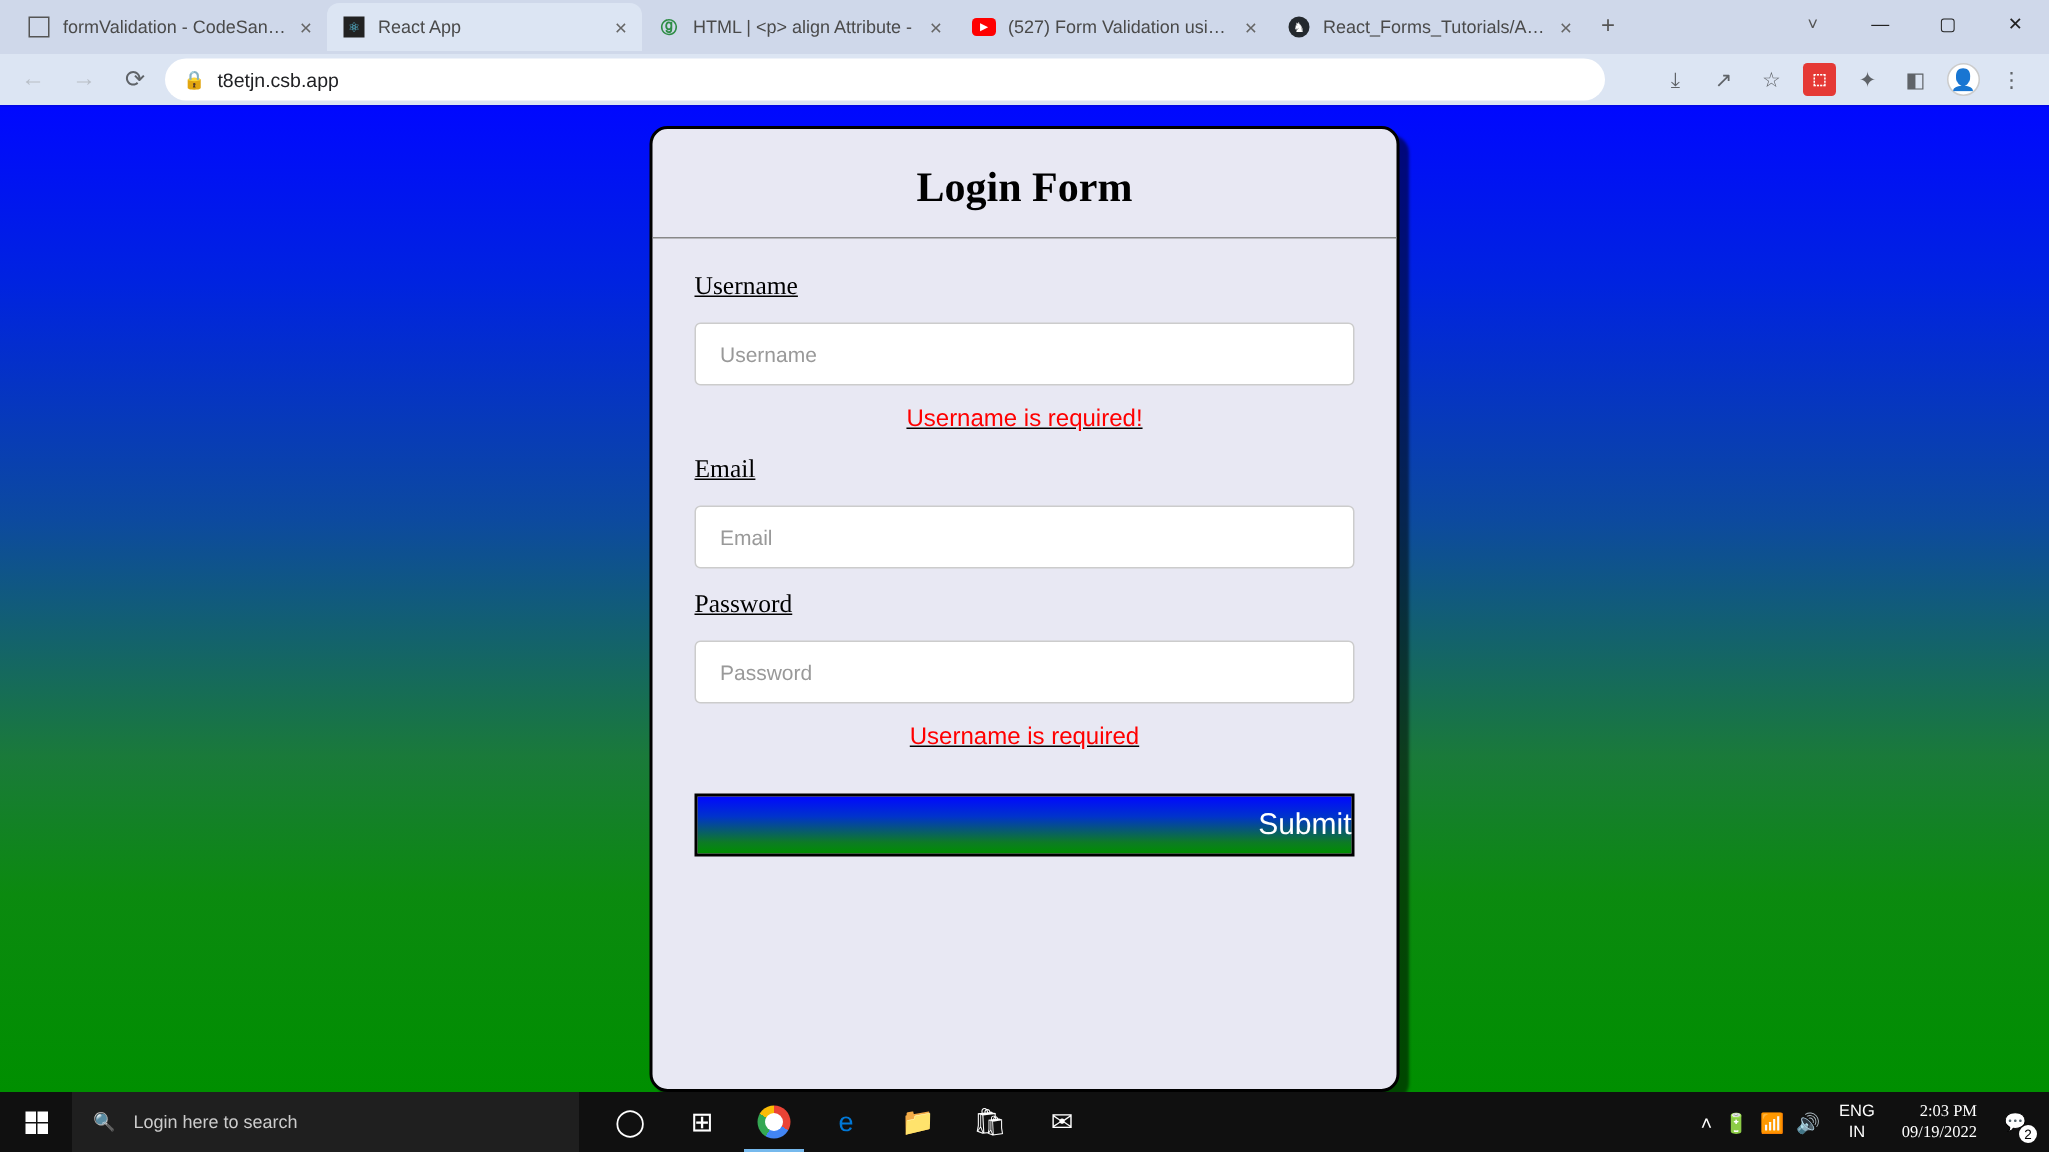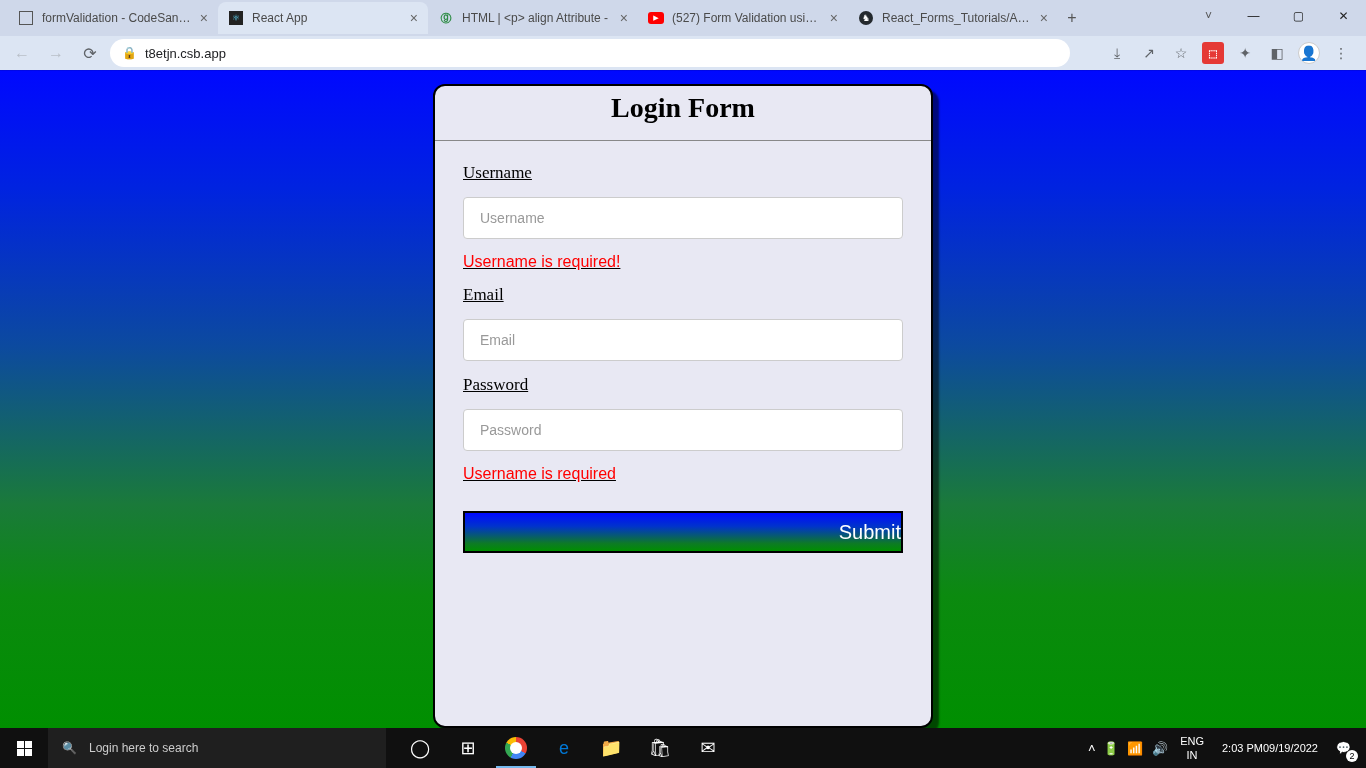--- a/index.html
+++ b/index.html
@@ -26,44 +26,44 @@
   .toolbar-right { display: flex; align-items: center; gap: 10px; margin-left: auto; padding-right: 6px; }
   .toolbar-icon { width: 22px; height: 22px; display: flex; align-items: center; justify-content: center; color: #5f6368; font-size: 14px; cursor: pointer; }
   .ext-red { background: #e53935; color: #fff; border-radius: 3px; font-size: 10px; font-weight: bold; }
   .avatar { width: 22px; height: 22px; border-radius: 50%; background: #fff; border: 1px solid #ccc; display:flex; align-items:center; justify-content:center; font-size:14px; }
   
   
   .viewport { position: relative; width: 100%; height: 658px; background: linear-gradient(to bottom, #0008ff 0%, #0023e0 18%, #0c4a9f 42%, #1a7a3a 66%, #0b8a0f 80%, #008f00 100%); display: flex; justify-content: center; padding-top: 14px; }
   .viewport::before { content:""; position:absolute; top:0; left:0; right:0; height:1px; background:rgba(0,0,0,0.1); }
   
   .form-card { width: 500px; background: #e8e8f3; border: 2px solid #000; border-radius: 12px; box-shadow: 6px 6px 2px rgba(0,0,0,0.5); overflow: hidden; font-family: Georgia, 'Times New Roman', serif; }
-  .form-header { text-align: center; padding: 6px 0 16px; border-bottom: 1px solid #888; }
+  .form-header { text-align: center; padding: 24px 0 16px; border-bottom: 1px solid #888; }
   .form-header h1 { font-size: 28px; font-weight: bold; color: #000; }
   .form-body { padding: 22px 28px 22px; text-decoration: underline; }
   .form-group { margin-bottom: 14px; }
   .form-label { font-size: 17px; color: #000; display: block; margin-bottom: 14px; }
   .form-input { width: 100%; height: 42px; border: 1px solid #ccc; border-radius: 4px; padding: 0 16px; font-size: 14px; font-family: Arial, sans-serif; color: #333; background: #fff; }
   .form-input::placeholder { color: #999; }
-  .error-msg { text-align: left; color: #ff0000; font-family: Arial, sans-serif; font-size: 16px; margin-top: 14px; }
+  .error-msg { text-align: center; color: #ff0000; font-family: Arial, sans-serif; font-size: 16px; margin-top: 14px; }
   .submit-btn { width: 100%; height: 42px; border: 2px solid #000; background: linear-gradient(to bottom, #0008ff 0%, #0033cc 35%, #0d7a26 80%, #008f00 100%); color: #fff; font-size: 20px; font-family: Arial, sans-serif; cursor: pointer; margin-top: 14px; text-align: right; }
   
   
   .taskbar { position: absolute; bottom: 0; left: 0; right: 0; height: 40px; background: #101010; display: flex; align-items: center; color: #fff; font-size: 12px; }
   .start-btn { width: 48px; height: 40px; display: flex; align-items: center; justify-content: center; cursor: pointer; }
   .win-logo { display: grid; grid-template-columns: 7px 7px; grid-template-rows: 7px 7px; gap: 1px; }
   .win-logo span { background: #fff; }
   .search-box { display: flex; align-items: center; background: #1f1f1f; height: 40px; width: 338px; padding: 0 14px; color: #ccc; gap: 12px; cursor: text; }
   .task-icons { display: flex; align-items: center; margin-left: 10px; gap: 0; }
   .task-icon { width: 48px; height: 40px; display: flex; align-items: center; justify-content: center; font-size: 18px; cursor: pointer; position: relative; }
   .task-icon.active::after { content:""; position:absolute; bottom:0; left:4px; right:4px; height:2px; background:#76b9ed; }
   .chrome-icon { width:22px; height:22px; border-radius:50%; background: conic-gradient(#ea4335 0 120deg, #4285f4 120deg 210deg, #34a853 210deg 300deg, #fbbc05 300deg 360deg); position:relative; }
   .chrome-icon::after { content:""; position:absolute; top:5px; left:5px; width:12px; height:12px; border-radius:50%; background:#fff; }
   .systray { margin-left: auto; display: flex; align-items: center; gap: 8px; padding-right: 10px; }
   .tray-icon { font-size: 13px; color: #fff; cursor: pointer; }
-  .clock { display: flex; flex-direction: row; align-items: flex-end; font-size: 11px; line-height: 14px; padding: 0 6px; }
+  .clock { display: flex; flex-direction: column; align-items: flex-end; font-size: 11px; line-height: 14px; padding: 0 6px; font-family: Liberation Serif, serif; }
   .lang { display: flex; flex-direction: column; align-items: center; font-size: 11px; line-height: 14px; padding: 0 4px; }
   .notif { width: 24px; height: 24px; display:flex; align-items:center; justify-content:center; position:relative; }
   .notif-badge { position:absolute; bottom:-2px; right:-2px; background:#fff; color:#000; border-radius:50%; width:12px; height:12px; font-size:9px; display:flex; align-items:center; justify-content:center; }
   
   .fav-csb { width:14px; height:14px; border:1.5px solid #555; }
   .fav-react { width:14px; height:14px; background:#222; display:flex; align-items:center; justify-content:center; color:#61dafb; font-size:9px; }
   .fav-gfg { color:#2f8d46; font-weight:bold; font-size:11px; }
   .fav-yt { width:16px; height:12px; background:#ff0000; border-radius:3px; display:flex; align-items:center; justify-content:center; color:#fff; font-size:7px; }
   .fav-gh { width:14px; height:14px; border-radius:50%; background:#24292e; color:#fff; display:flex; align-items:center; justify-content:center; font-size:9px; }
 </style>

